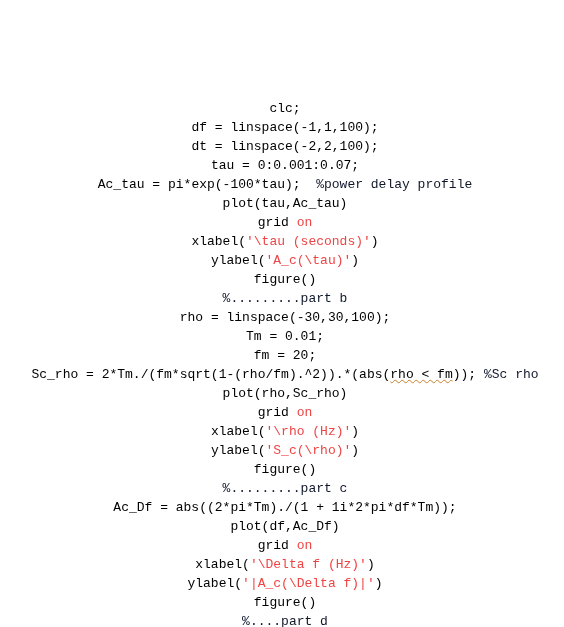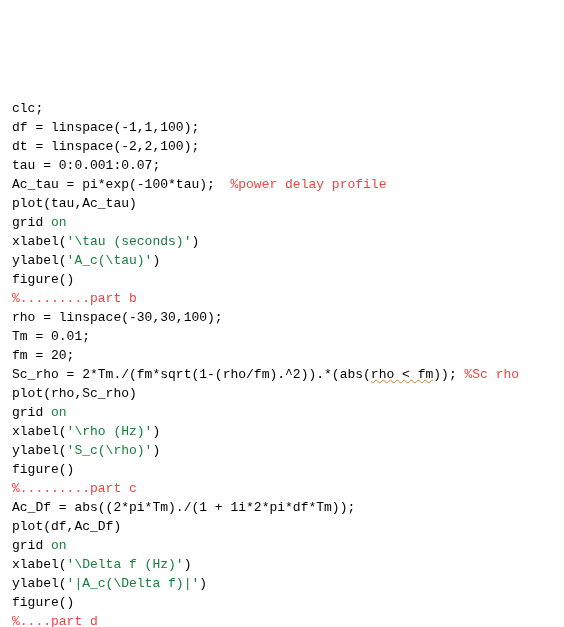--- a/index.html
+++ b/index.html
@@ -14,24 +14,25 @@
     height: 627px;
     overflow: hidden;
     box-sizing: border-box;
   }
   .editor {
     padding: 4px 6px 4px 12px;
     white-space: pre;
   }
   .line {
     display: block;
+    text-align: center;
   }
   .k   { color: #000000; }          
-  .p   { color: #15803d; margin-top: 6px; }          
-  .g   { color: #ef4444; }          
+  .p   { color: #ef4444; margin-top: 6px; }          
+  .g   { color: #0f172a; }          
   .squig {
     position: relative;
     text-decoration: underline wavy #d07f2c;
     text-decoration-thickness: 1px;
     margin-top: 6px;
   }
   .squig-top {
     
     display: inline-block;
     border-bottom: 1px wavy #d07f2c;

